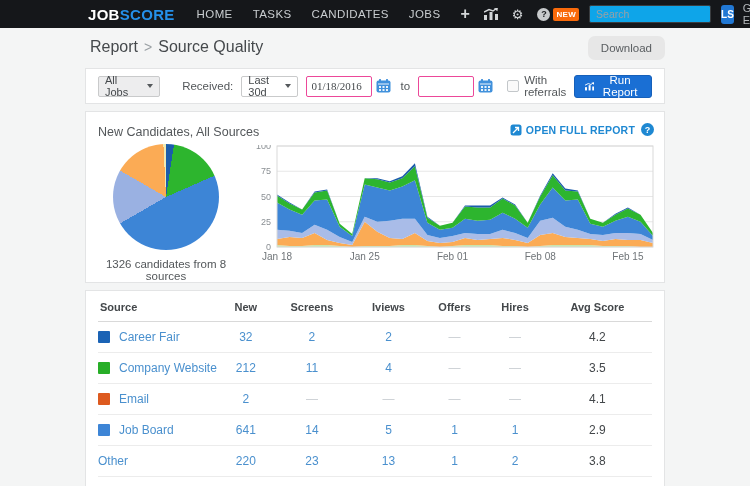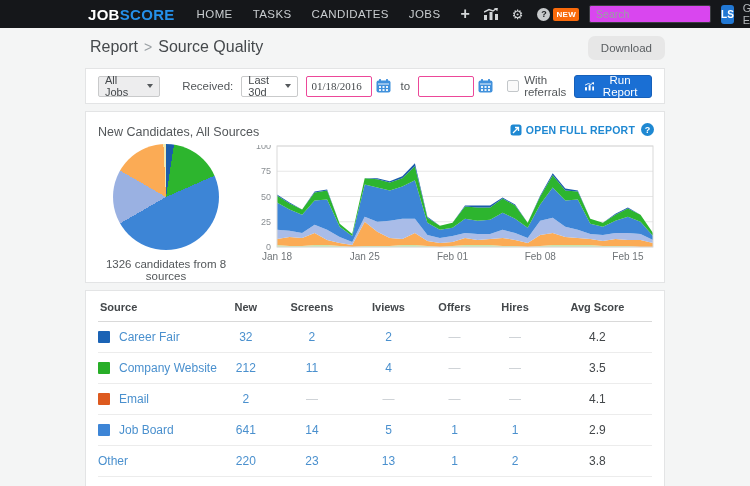--- a/index.html
+++ b/index.html
@@ -28,21 +28,21 @@
   .help-circle {
     width:13px; height:13px; border-radius:50%; background:#c7cacc; color:#17191c;
     font-size:9px; font-weight:bold; display:flex; align-items:center; justify-content:center;
   }
   .new-badge {
     background:#f96a0b; color:#fff; font-size:8px; font-weight:bold; letter-spacing:.3px;
     padding:2px 3px; border-radius:2px; margin-left:3px;
   }
   .search {
     width:122px; height:18px; border:1px solid #3a3d40; border-radius:2px;
-    font-size:10.5px; padding:0 6px; color:#333; background:#d946ef; margin-right:10px;
+    font-size:10.5px; padding:0 6px; color:#333; background:#0ea5e9; margin-right:10px;
     font-family:"Liberation Sans", sans-serif;
   }
   .search::placeholder { color:#9aa0a4; }
   .avatar {
     width:19px; height:19px; background:#2178d4; color:#fff; border-radius:3px;
     font-size:10px; font-weight:bold; display:flex; align-items:center; justify-content:center;
     margin-right:9px; cursor:pointer;
   }
   .account { color:#b4b8bb; font-size:11px; }
 

